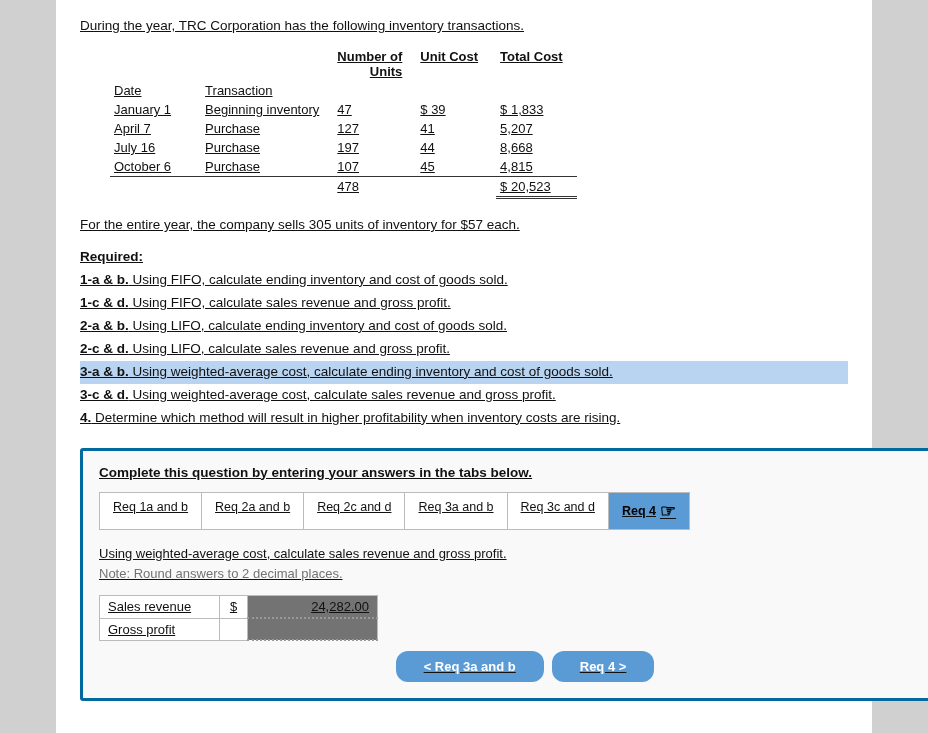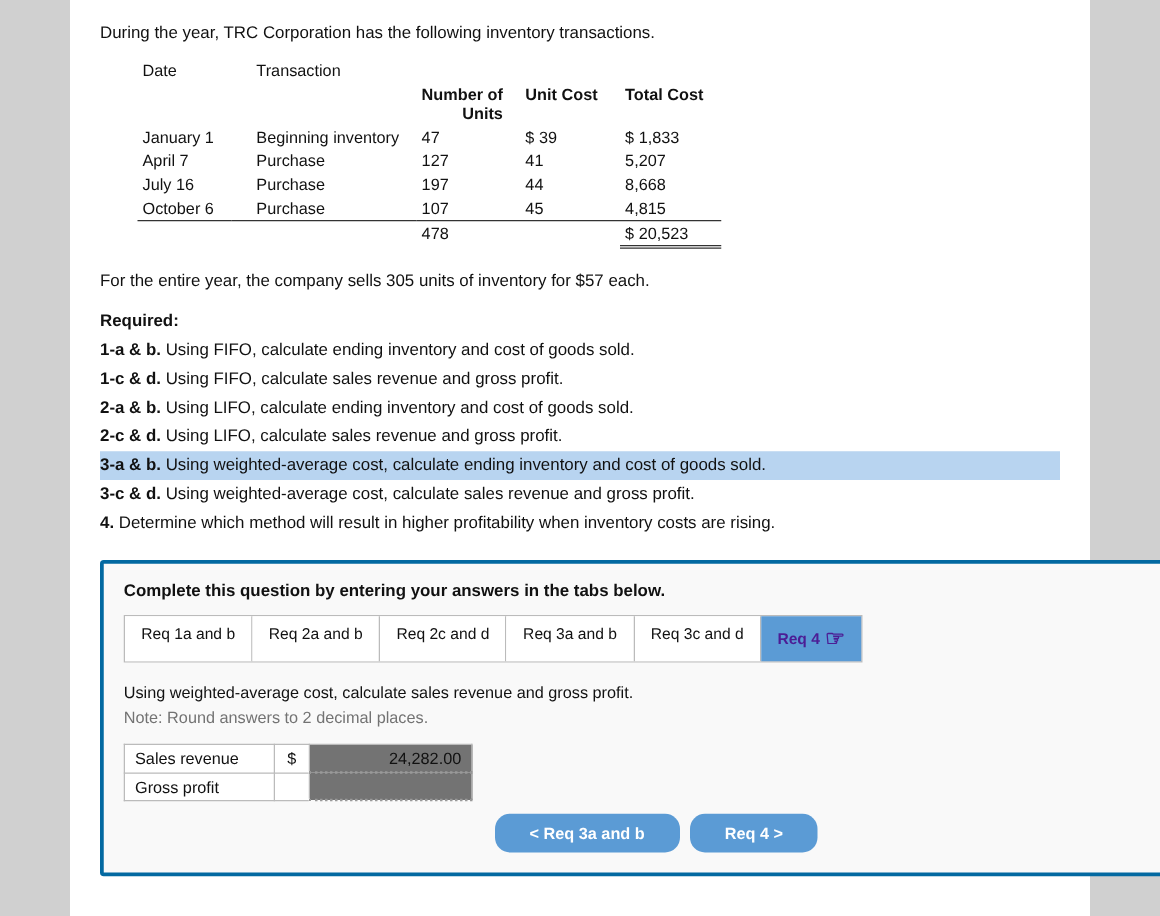--- a/index.html
+++ b/index.html
@@ -11,20 +11,21 @@
       min-height: 733px;
       color: #111;
     }
     .page {
       background: #fff;
       margin: 0 auto;
       width: 816px;
       min-height: 733px;
       padding: 18px 24px 18px 24px;
       position: relative;
+      text-decoration: underline;
     }
     .intro-text {
       font-size: 13.5px;
       margin-bottom: 14px;
     }
     .inventory-table {
       border-collapse: collapse;
       margin-left: 30px;
       margin-bottom: 18px;
       font-size: 13px;
@@ -89,21 +90,21 @@
       cursor: pointer;
       background: #fff;
       white-space: nowrap;
       user-select: none;
     }
     .tab:last-child {
       border-right: none;
     }
     .tab-req4 {
       background: #5b9bd5;
-      color: #4c1d95;
+      color: #000000;
       font-weight: bold;
       display: flex;
       align-items: center;
       gap: 4px;
       position: relative;
     }
     .cursor-hand {
       font-size: 18px;
       display: inline-block;
     }
@@ -165,31 +166,31 @@
 </head>
 <body>
 
 <div class="page">
 
   <p class="intro-text">During the year, TRC Corporation has the following inventory transactions.</p>
 
   <table class="inventory-table">
     <thead>
       <tr>
+        <th colspan="2"></th>
+        <th style="text-align:right;">Number of<br>Units</th>
+        <th style="text-align:right; padding-right:18px;">Unit Cost</th>
+        <th style="text-align:right;">Total Cost</th>
+      </tr>
+      <tr>
         <th style="font-weight:normal;">Date</th>
         <th style="font-weight:normal; padding-left:20px;">Transaction</th>
         <th></th>
         <th></th>
         <th></th>
-      </tr>
-      <tr>
-        <th colspan="2"></th>
-        <th style="text-align:right;">Number of<br>Units</th>
-        <th style="text-align:right; padding-right:18px;">Unit Cost</th>
-        <th style="text-align:right;">Total Cost</th>
       </tr>
     </thead>
     <tbody>
       <tr>
         <td>January 1</td>
         <td style="padding-left:20px;">Beginning inventory</td>
         <td class="num">47</td>
         <td class="num">$ 39</td>
         <td class="num">$ 1,833</td>
       </tr>

